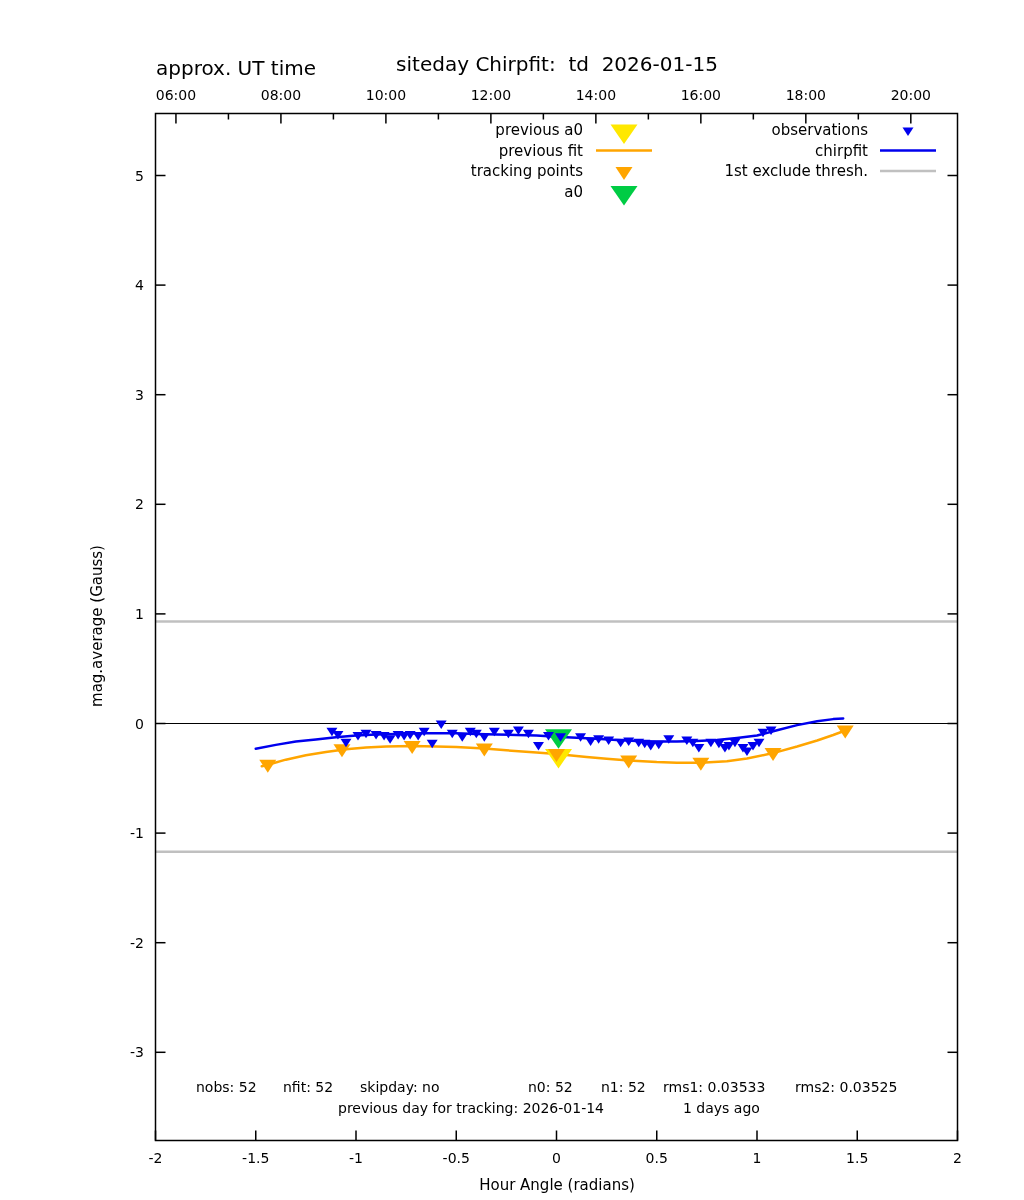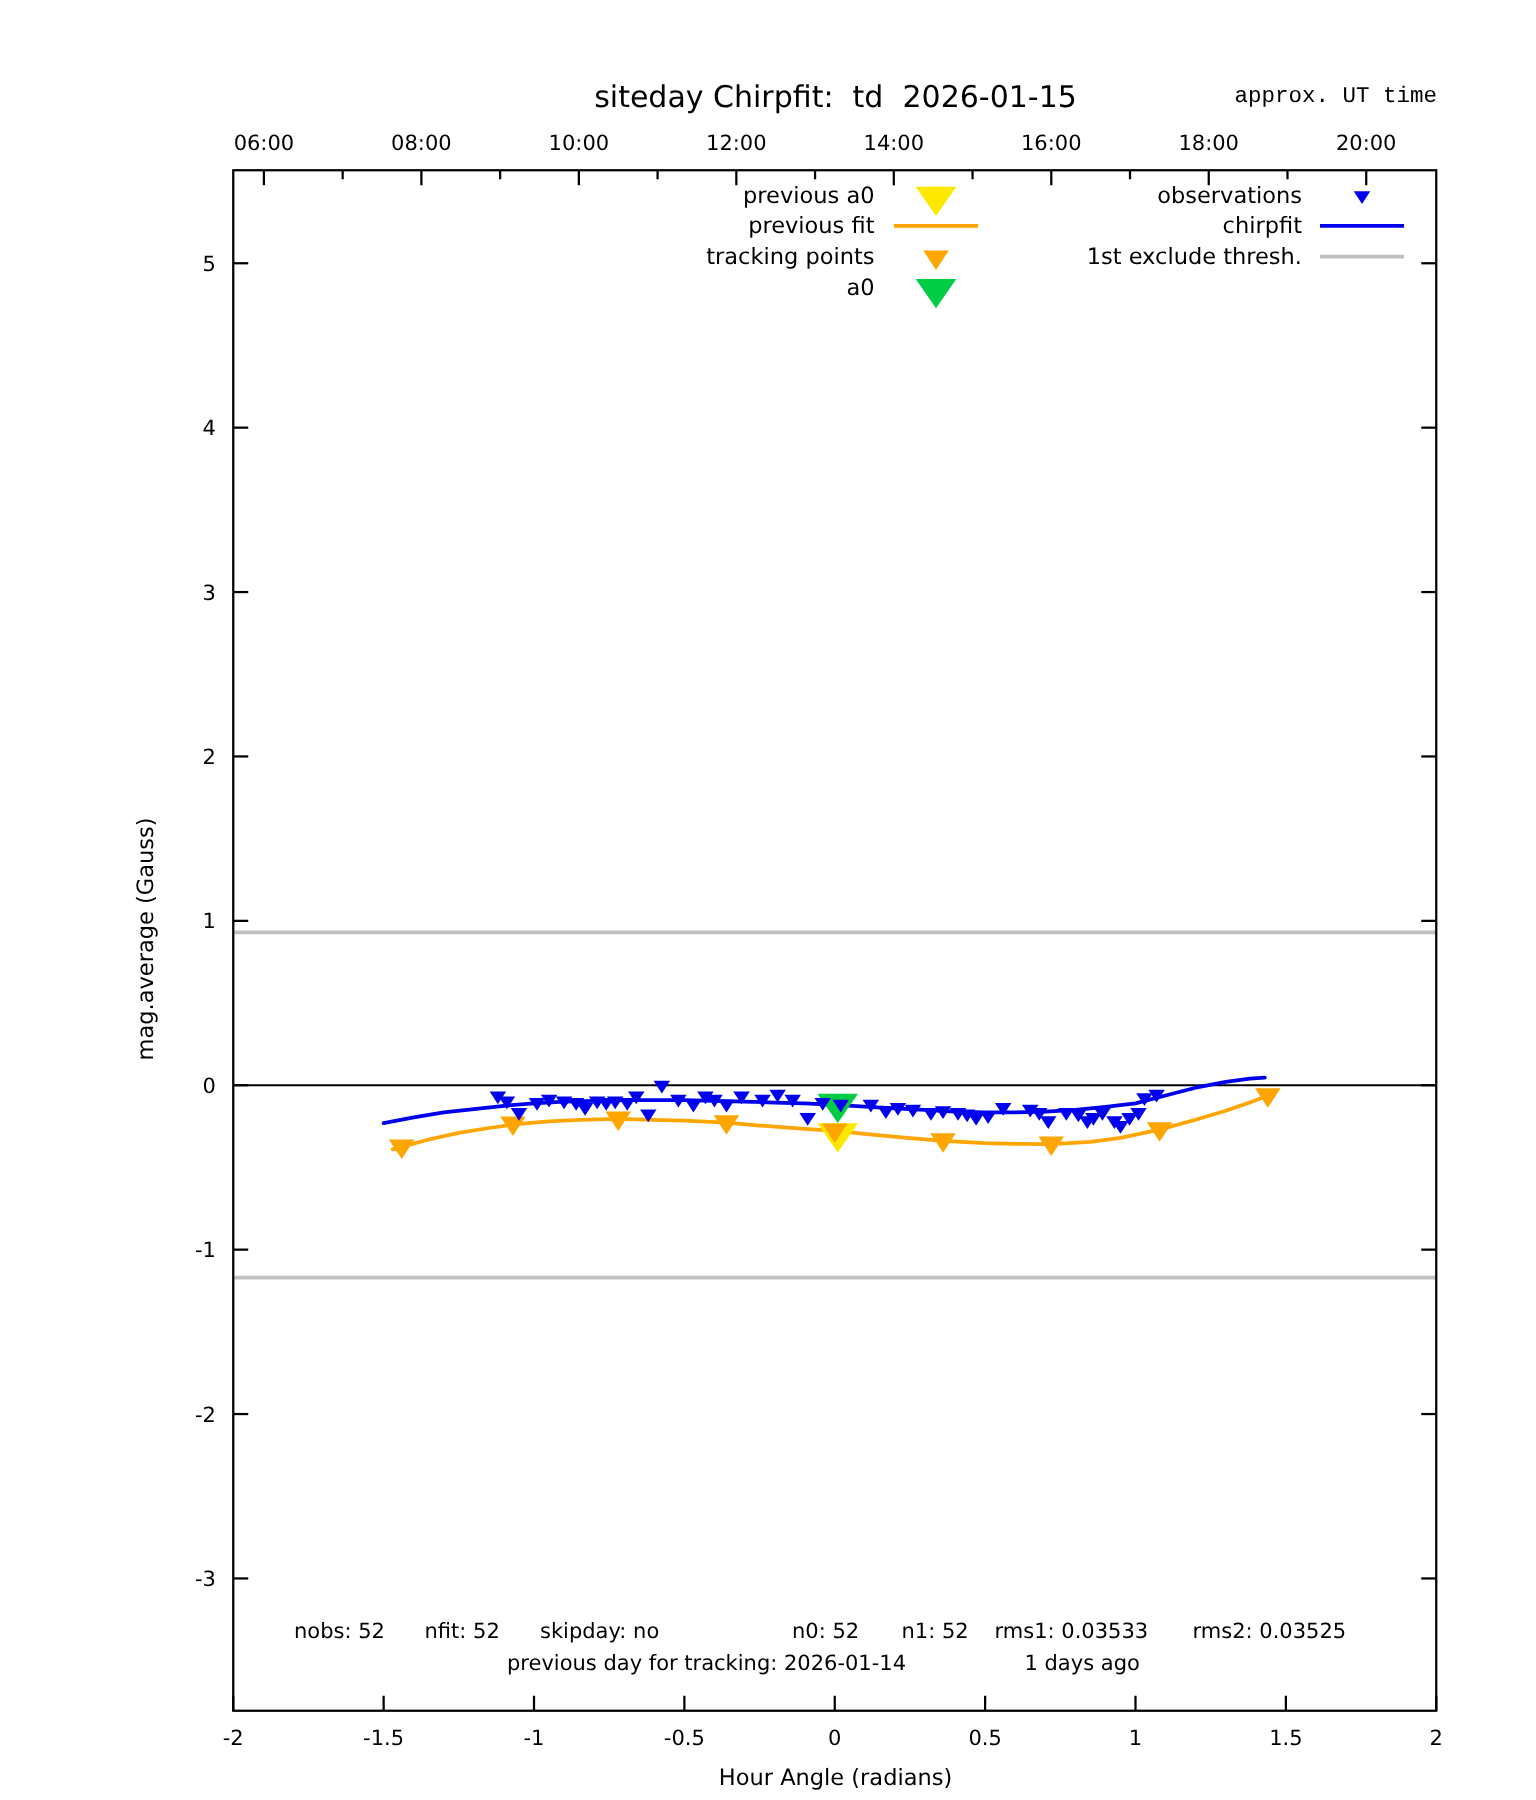--- a/index.html
+++ b/index.html
@@ -1,20 +1,20 @@
 <!DOCTYPE html>
 <html><head>
 <meta charset="utf-8">
 <style>
   html,body{margin:0;padding:0;background:#ffffff;}
   body{width:1024px;height:1200px;position:relative;overflow:hidden;
        font-family:"DejaVu Sans",sans-serif;color:#000;}
   .abs{position:absolute;}
   .title{left:156px;top:10px;width:802px;text-align:center;font-size:20px;white-space:pre;margin-top:42px;}
-  .x2label{left:156px;top:56px;width:802px;text-align:right;font-size:15px;font-family:Liberation Mono, monospace;}
+  .x2label{left:156px;top:56px;width:802px;text-align:left;font-size:20px;}
   .xlabel{left:156px;top:1176px;width:802px;text-align:center;font-size:15px;}
   .ylabel{left:97px;top:626px;font-size:15px;white-space:nowrap;
           transform:translate(-50%,-50%) rotate(-90deg);}
   svg{position:absolute;left:0;top:0;}
   text{font-family:"DejaVu Sans",sans-serif;fill:#000;}
 </style>
 </head>
 <body>
 
 <div class="abs title">siteday Chirpfit:  td  2026-01-15</div>

